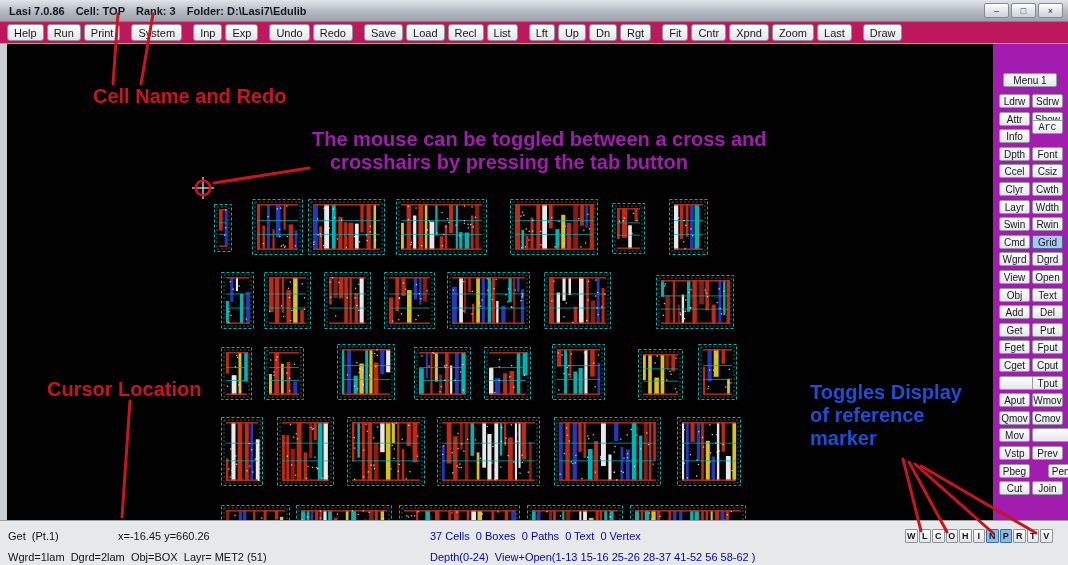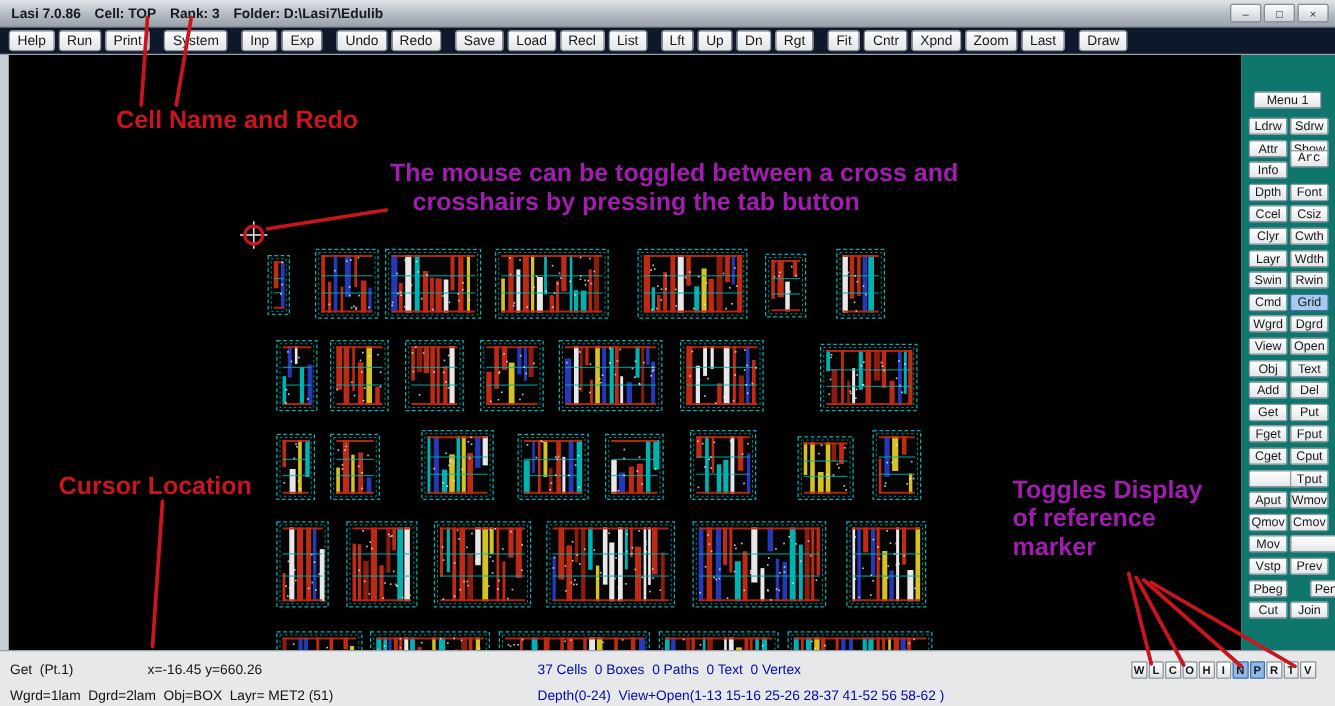--- a/index.html
+++ b/index.html
@@ -11,31 +11,31 @@
     background: linear-gradient(#e0e4e9, #b4bac2 55%, #9ba2ac);
     border-bottom: 1px solid #7c838d;
     display: flex; align-items: center; gap: 11px; padding-left: 9px;
     font-size: 11px; font-weight: bold; color: #15181c; }
   .win-controls { position: absolute; right: 5px; top: 3px; display: flex; gap: 2px; }
   .win-btn { width: 25px; height: 15px; font-size: 9px; line-height: 12px; text-align: center;
     color: #2a2f36; background: linear-gradient(#fbfcfd, #ccd2d9);
     border: 1px solid #848b94; border-radius: 2px; }
 
   .toolbar { position: absolute; z-index: 2; left: 0; top: 22px; width: 1068px; height: 22px;
-    background: #0f172a; border-bottom: 1px solid #9aa0a6;
+    background: #be185d; border-bottom: 1px solid #9aa0a6;
     display: flex; align-items: center; gap: 11px; padding-left: 7px; }
   .tb-group { display: flex; gap: 3px; }
   .tb-btn { height: 17px; padding: 0 6px; font-size: 11px; font-family: inherit; color: #15181c;
     background: linear-gradient(#fdfdfd, #e3e5e8); border: 1px solid #8d949c; border-radius: 3px; }
 
   .canvas { position: absolute; z-index: 1; left: 7px; top: 44px; width: 986px; height: 476px;
     background: #010101; }
 
   .sidebar { position: absolute; z-index: 2; left: 993px; top: 44px; width: 75px; height: 476px;
-    background: #0f766e; }
+    background: #a21caf; }
   .menu-btn { position: absolute; left: 10px; top: 29px; width: 54px; height: 14px; font-size: 10px;
     font-family: inherit; color: #15181c; background: linear-gradient(#ffffff, #e4e6e9);
     border: 1px solid #949ba3; border-radius: 2px; }
   .side-btn { position: absolute; width: 31px; height: 14px; font-size: 10px; padding: 0;
     font-family: inherit; color: #15181c; background: linear-gradient(#ffffff, #e4e6e9);
     border: 1px solid #949ba3; border-radius: 2px; }
   .side-btn.active { background: #a6c9ec; border-color: #3f6fa8; }
 
   .statusbar { position: absolute; z-index: 2; left: 0; top: 520px; width: 1068px; height: 45px;
     background: #e6e8ea; border-top: 1px solid #9aa0a6; font-size: 11px; }
@@ -1354,17 +1354,17 @@
       <circle cx="203" cy="188" r="7.2" fill="none" stroke="#c9151e" stroke-width="2.6"></circle>
     </g>
   </svg>
 
 <div class="annot" style="left: 93px; top: 85px; color: rgb(201, 21, 30);">Cell Name and Redo</div>
 <div class="annot" style="left: 312px; top: 128px; color: #a21caf;">
   <div>The mouse can be toggled between a cross and</div>
   <div style="margin-left:18px;">crosshairs by pressing the tab button</div>
 </div>
 <div class="annot" style="left: 47px; top: 378px; color: rgb(201, 21, 30);">Cursor Location</div>
-<div class="annot" style="left: 810px; top: 381px; color: #a21caf;">
+<div class="annot" style="left: 810px; top: 381px; color: #1d4ed8;">
   <div>Toggles Display</div>
   <div>of reference</div>
   <div>marker</div>
 </div>
 
 </body></html>

